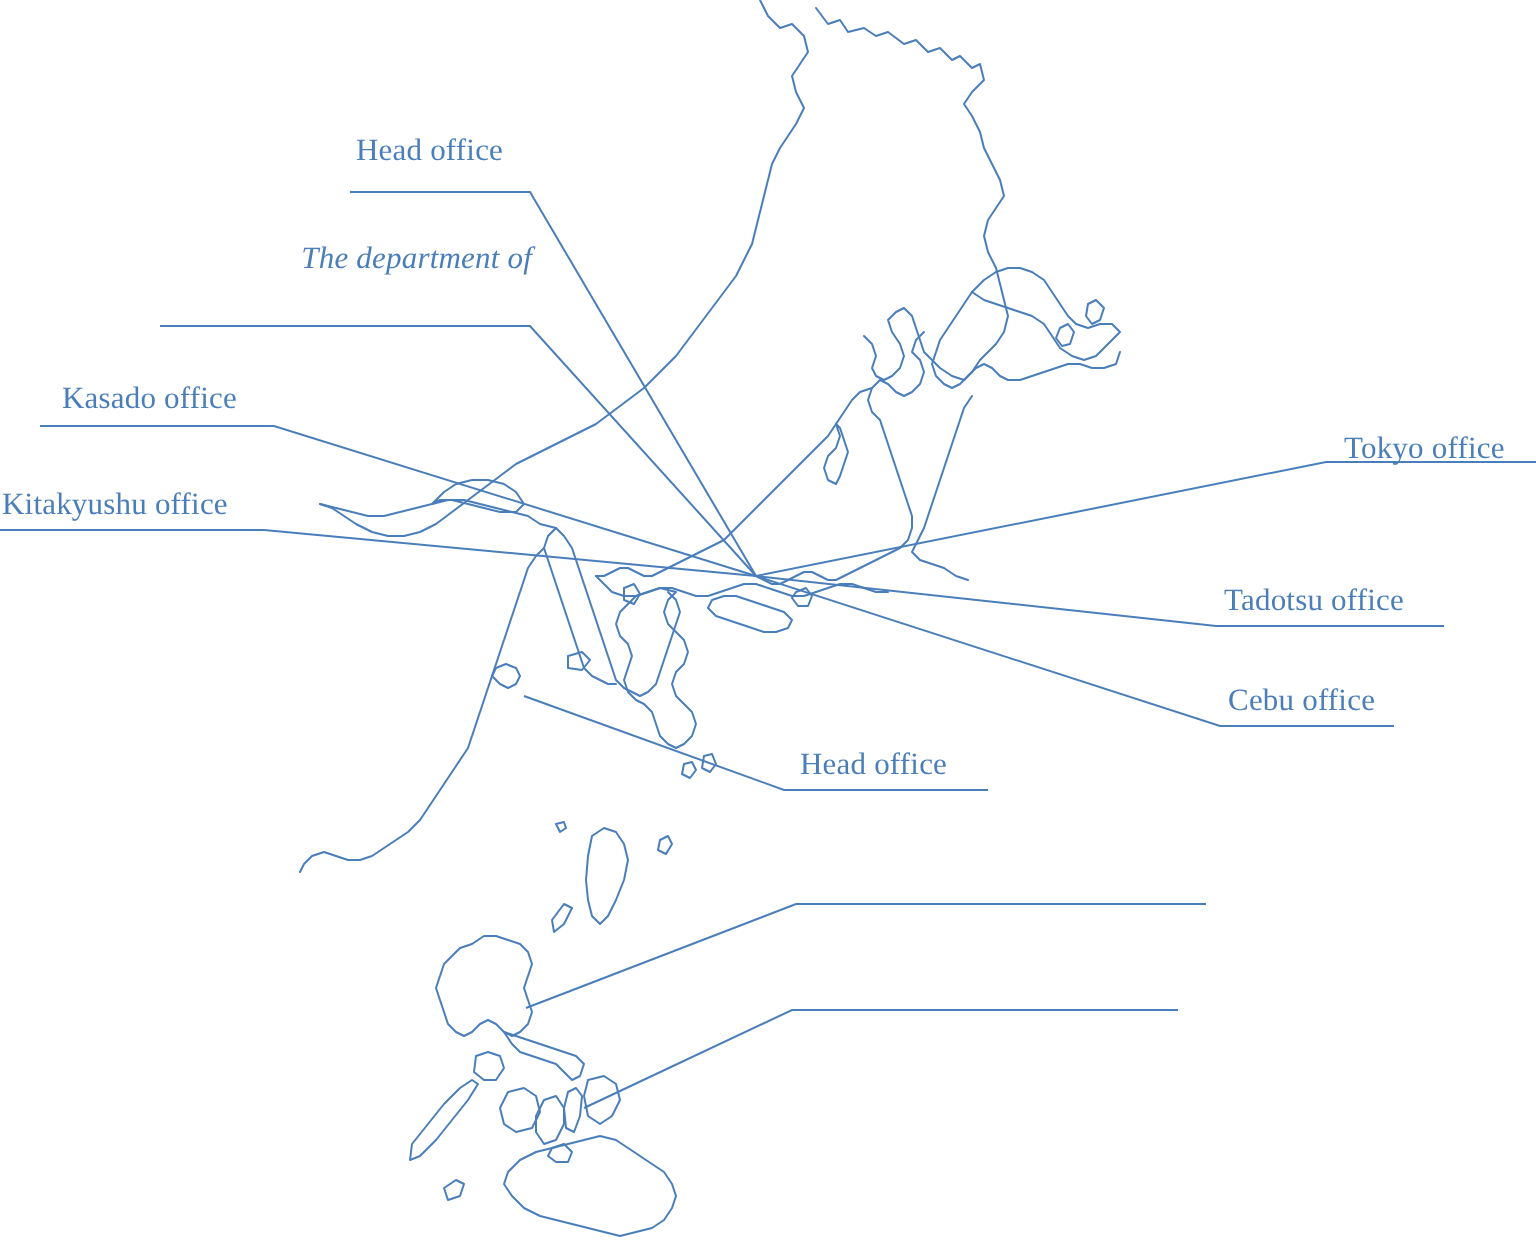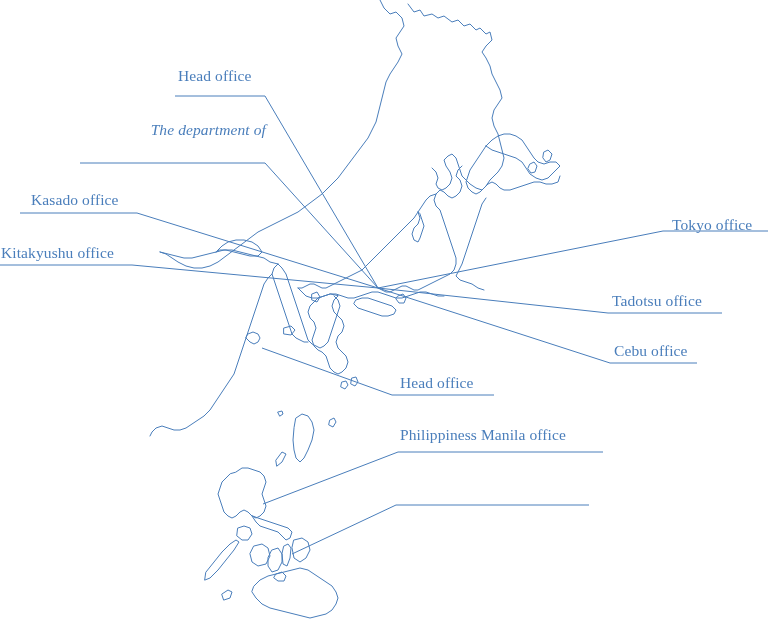--- a/index.html
+++ b/index.html
@@ -194,18 +194,15 @@
   </div>
 
   <div class="lbl" style="left:614px;top:341px;">
     <span>Cebu office</span>
   </div>
 
   <div class="lbl" style="left:400px;top:373px;">
     <span>Head office</span>
   </div>
 
-  <div class="lbl" style="left:400px;top:425px;">
-    <span>Philippiness Manila office</span>
-  </div>
 
 
 </div>
 
 </body></html>

